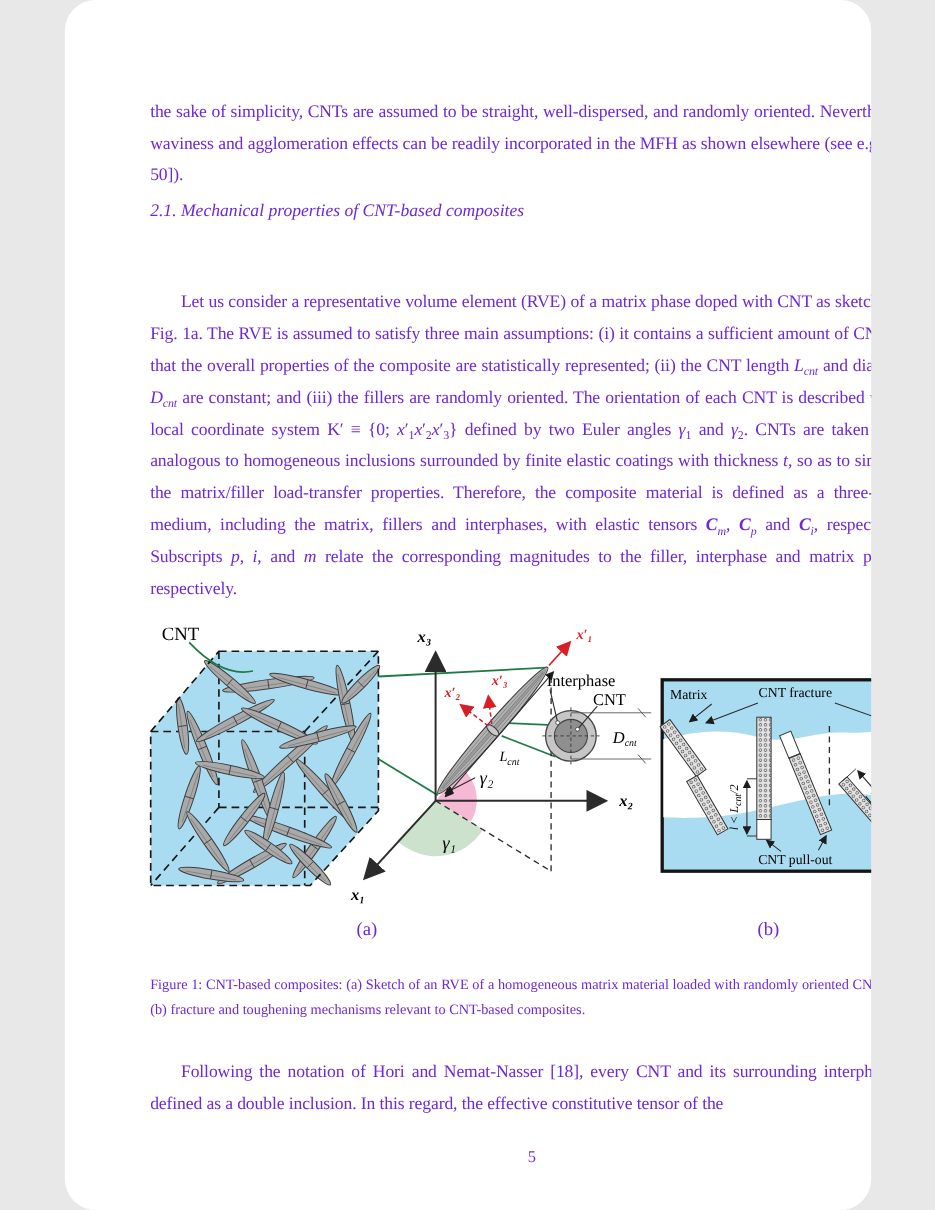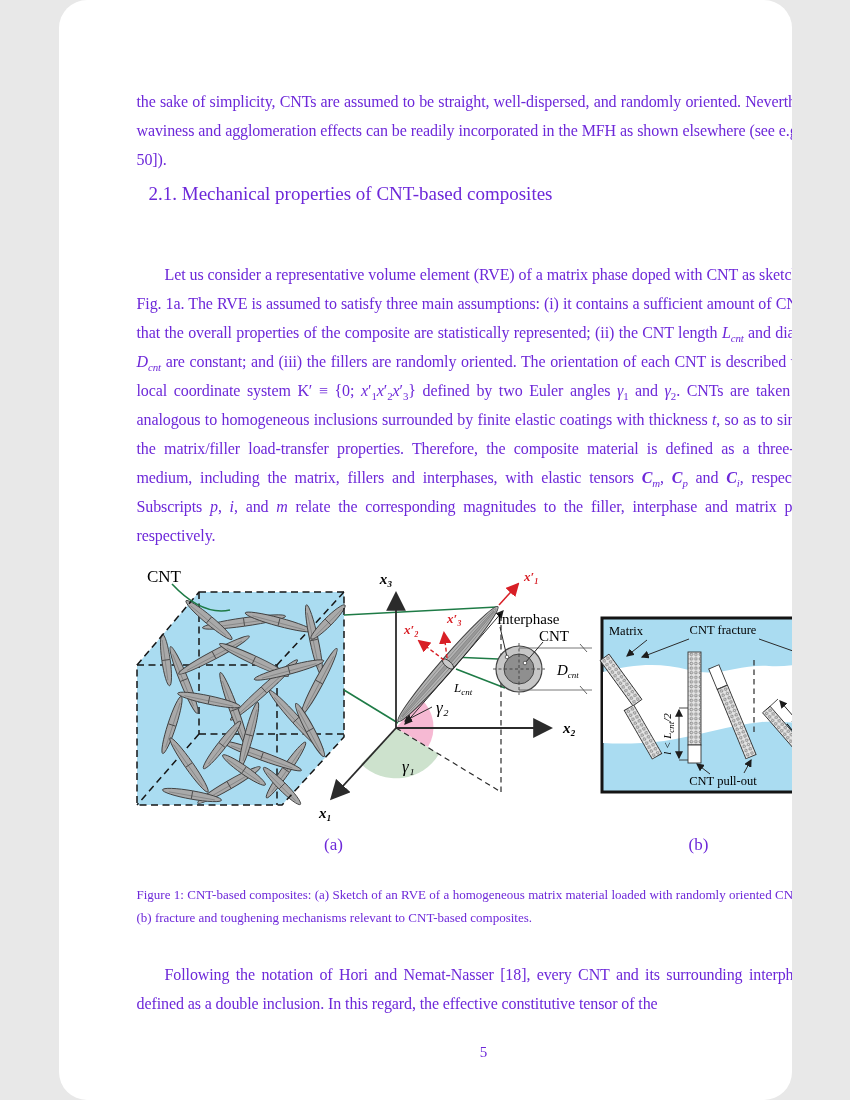--- a/index.html
+++ b/index.html
@@ -1,21 +1,21 @@
 <!DOCTYPE html>
 <html><head>
 <meta charset="utf-8">
 <style>
   html,body{margin:0;padding:0;background:#e8e8e8;}
   .page{width:733px;height:1100px;position:relative;background:#ffffff;margin:0 auto;
         font-family:"Liberation Serif","DejaVu Serif",serif;color:#6d28d9;overflow:hidden;border-radius:28px;}
   .body-text{position:absolute;left:78px;width:694px;font-size:16px;line-height:29px;
              text-align:justify;letter-spacing:-0.1px;}
   .body-text sub{font-size:68%;line-height:0;}
-  .heading{position:absolute;left:90px;width:694px;font-size:19px;}
+  .heading{position:absolute;left:78px;width:694px;font-size:16px;font-style:italic;}
   .caption{position:absolute;left:78px;width:694px;font-size:13px;line-height:23px;text-align:justify;}
   .sublabel{position:absolute;width:44px;text-align:center;font-size:17px;}
   .pagenum{position:absolute;left:0;top:1044px;width:850px;text-align:center;font-size:15px;}
   .figure-wrap{position:absolute;left:55px;top:560px;width:740px;height:280px;}
   svg text{font-family:"Liberation Serif","DejaVu Serif",serif;}
   .dash{stroke:#161616;stroke-width:1.5;stroke-dasharray:7 4.5;fill:none;}
   .dash-thin{stroke:#2a2a2a;stroke-width:1.2;stroke-dasharray:5.5 4;fill:none;}
   .spindle{fill:#a9a9a9;stroke:#3e3e3e;stroke-width:0.9;}
   .spindle-line{stroke:#7d7d7d;stroke-width:0.7;}
   .spindle-tick{stroke:#3e3e3e;stroke-width:0.8;}

